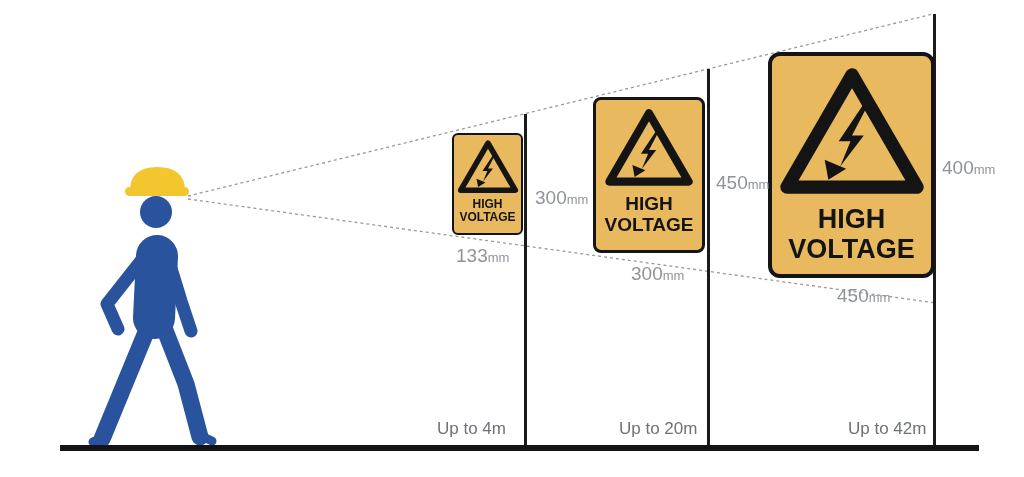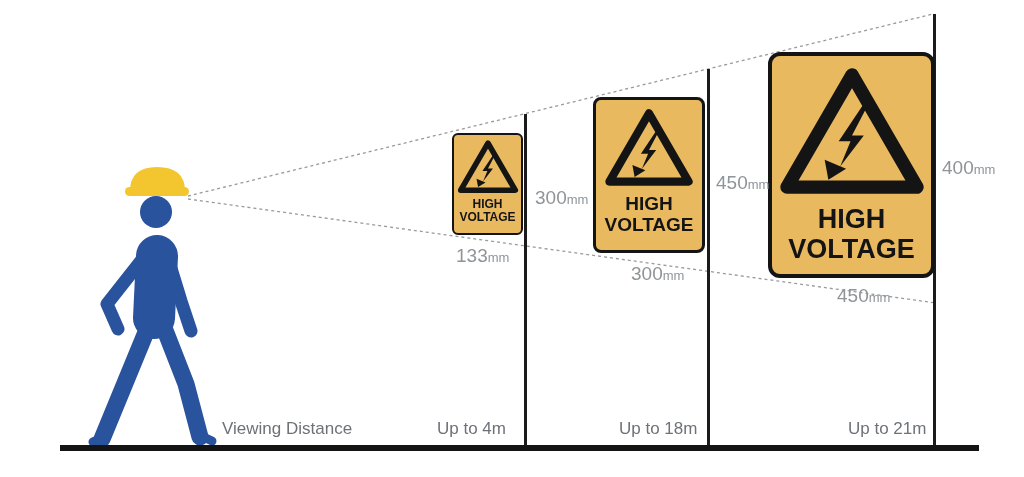--- a/index.html
+++ b/index.html
@@ -112,20 +112,19 @@
     <span class="val">300</span><span class="unit">mm</span>
   </div>
 
   <div class="dim" style="left:942px;top:157px">
     <span class="val">400</span><span class="unit">mm</span>
   </div>
   <div class="dim" style="left:837px;top:285px">
     <span class="val">450</span><span class="unit">mm</span>
   </div>
 
-  <div class="dist" style="left:222px;top:419px">Viewing Distance</div>
   <div class="dist" style="left:437px;top:419px">Up to 4m</div>
-  <div class="dist" style="left:619px;top:419px">Up to 18m</div>
-  <div class="dist" style="left:848px;top:419px">Up to 21m</div>
+  <div class="dist" style="left:619px;top:419px">Up to 20m</div>
+  <div class="dist" style="left:848px;top:419px">Up to 42m</div>
 
   <div class="ground"></div>
 
 </div>
 
 </body></html>

